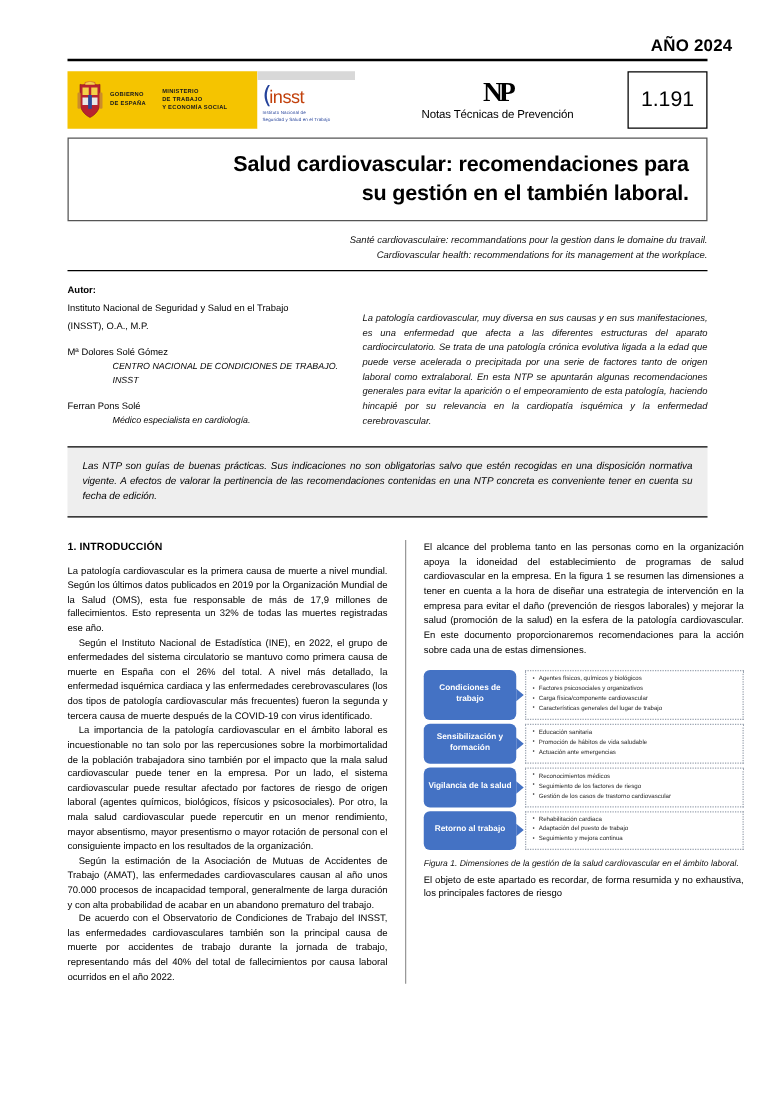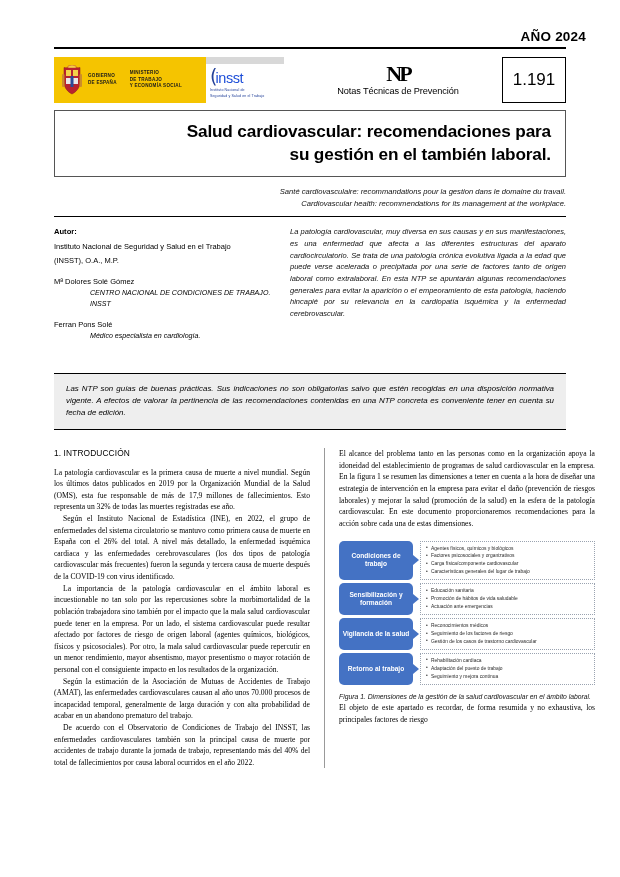--- a/index.html
+++ b/index.html
@@ -103,21 +103,21 @@
   }
   .insst-arc {
     font-size: 19px;
     color: #24429a;
     line-height: 1;
     font-family: "DejaVu Sans", sans-serif;
     margin-right: -2px;
   }
   .insst-word {
     font-size: 14.5px;
-    color: #1d4ed8;
+    color: #c2410c;
     letter-spacing: -.4px;
     line-height: 1;
   }
   .insst-sub {
     font-size: 3.6px;
     color: #24429a;
     line-height: 1.5;
     margin-top: 2px;
     letter-spacing: .1px;
   }
@@ -180,20 +180,21 @@
   .rule-mid {
     border-top: 1.1px solid #000;
     margin: 7px 24px 0 24px;
   }
 
   
   .authblock {
     display: flex;
     margin: 9px 24px 0 24px;
     gap: 18px;
+    align-items: flex-end;
   }
   .col-author {
     width: 218px;
     flex: 0 0 auto;
     font-size: 7.5px;
     line-height: 1.62;
   }
   .col-author .lbl {
     font-weight: bold;
     font-size: 7.6px;
@@ -210,21 +211,21 @@
     flex: 1;
     font-style: italic;
     font-size: 7.5px;
     line-height: 1.56;
     text-align: justify;
     color: #111;
   }
 
   
   .notebox {
-    margin: 30px 24px 0 24px;
+    margin: 14px 24px 0 24px;
     background: #eeeeee;
     border-top: 1.6px solid #000;
     border-bottom: 1.6px solid #000;
     padding: 9px 12px 10px 12px;
     font-style: italic;
     font-size: 7.9px;
     line-height: 1.55;
     text-align: justify;
   }
 
@@ -240,38 +241,37 @@
     font-size: 7.6px;
     line-height: 1.53;
     text-align: justify;
   }
   .bcol.left { padding-right: 14px; }
   .bcol.right {
     padding-left: 14px;
     border-left: 1px solid #999;
   }
   .sec-h {
-    font-weight: normal;
+    font-weight: bold;
     font-size: 8.4px;
     line-height: 1.35;
     margin-bottom: 7px;
     letter-spacing: .1px;
   }
   .sec-h2 {
     font-weight: bold;
     font-size: 8.4px;
     line-height: 1.35;
     margin: 12px 0 8px 0;
     letter-spacing: .1px;
   }
   .sec-h2 .ind { padding-left: 9px; display: block; }
   .bcol p {
     margin: 0;
     text-indent: 9px;
-    font-family: Liberation Serif, serif;
   }
   .bcol p.noind { text-indent: 0; }
 
   
   .figure {
     margin: 11px 0 0 0;
   }
   .fig-row {
     display: flex;
     align-items: stretch;

